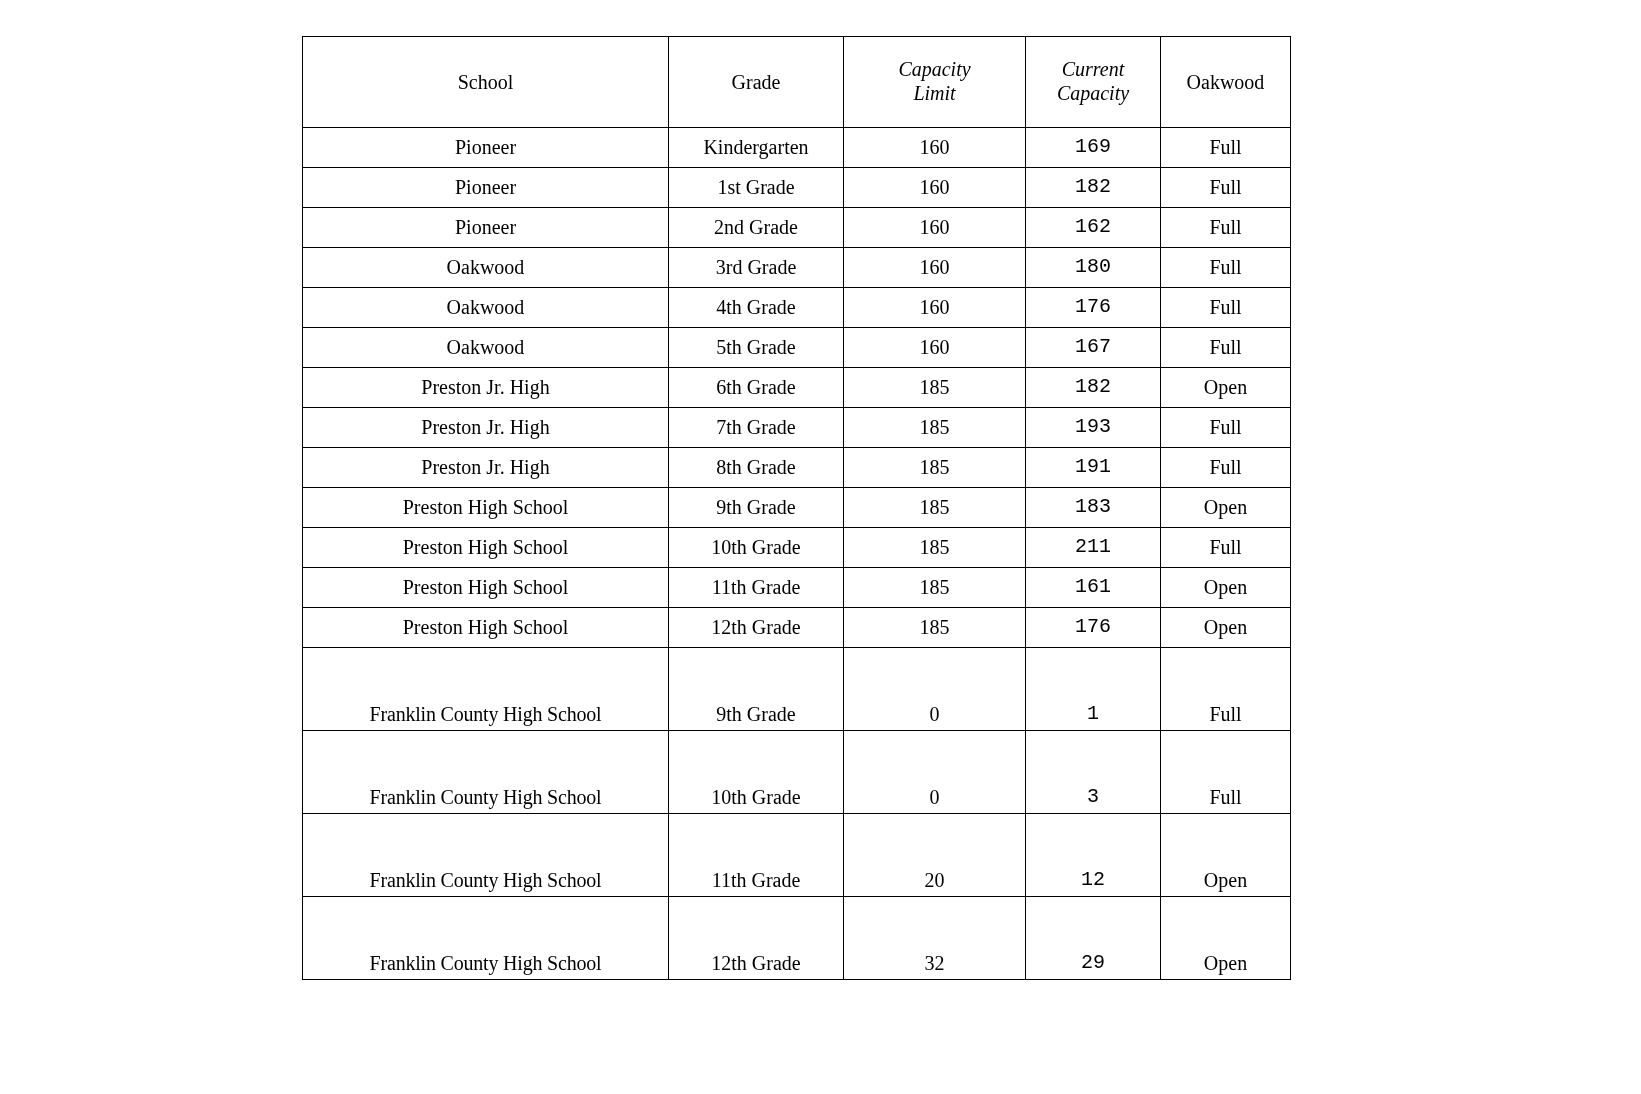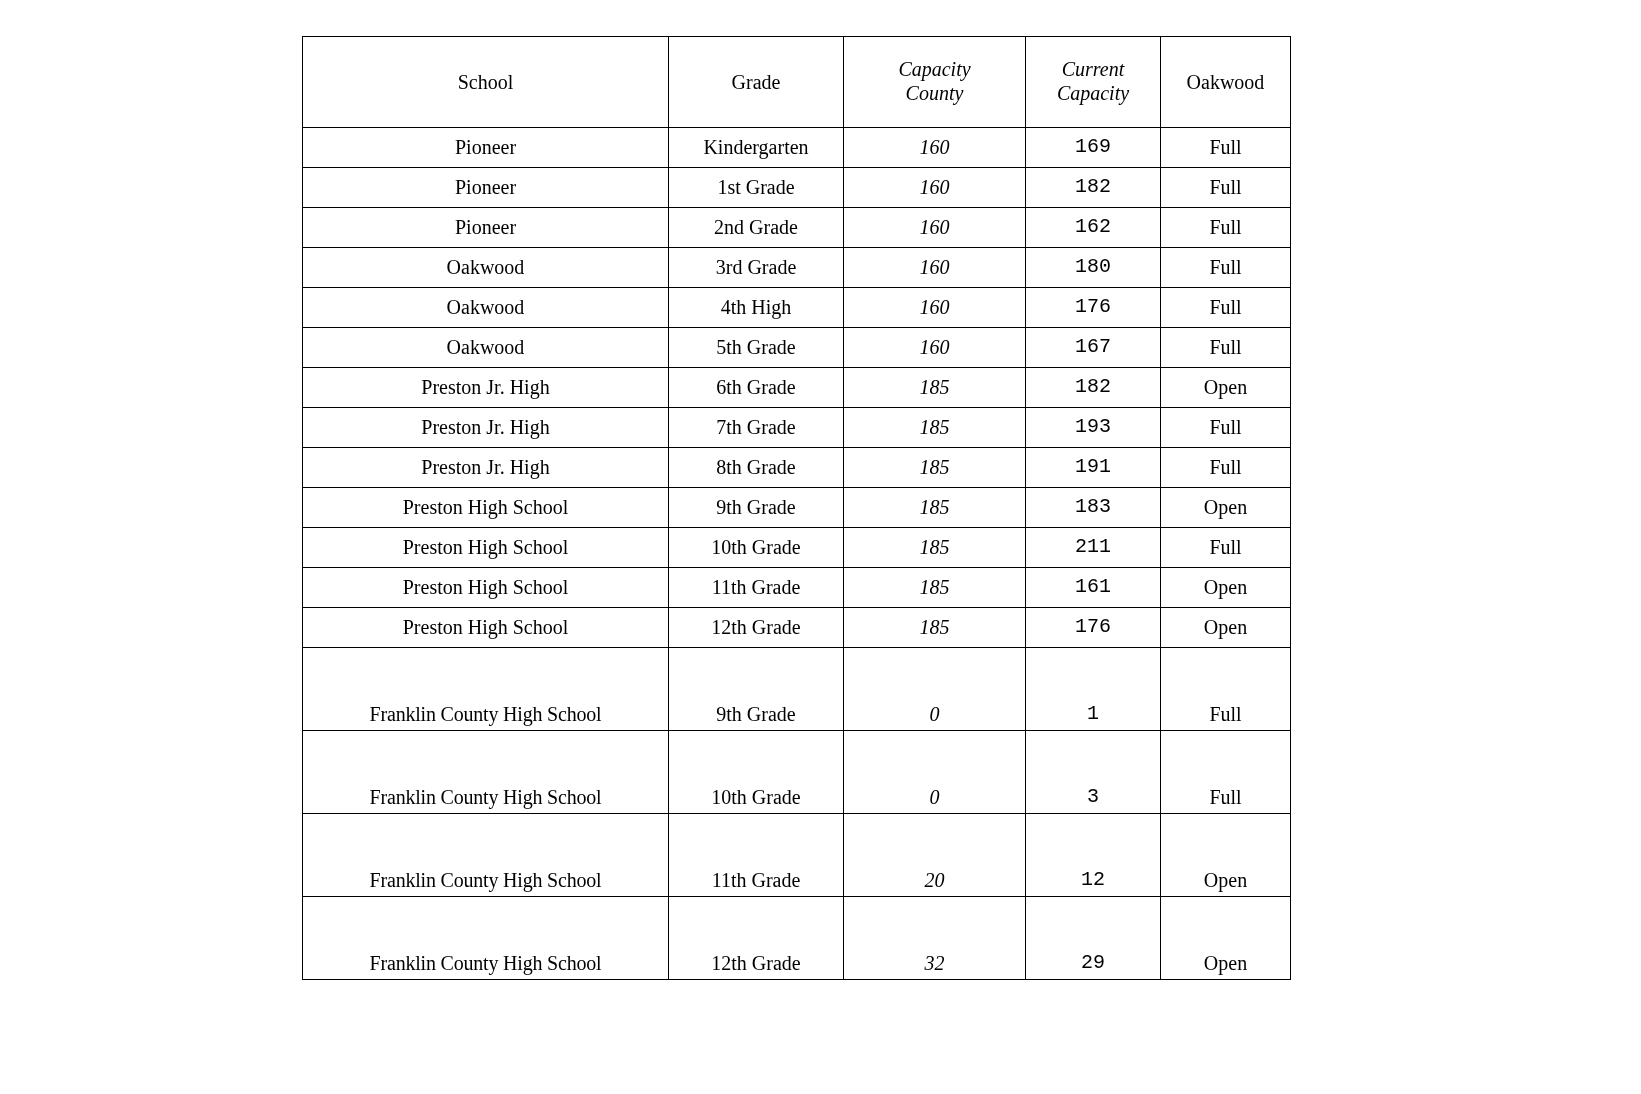--- a/index.html
+++ b/index.html
@@ -69,21 +69,21 @@
     height: 78px;
     vertical-align: bottom;
     padding-bottom: 4px;
   }
   tbody tr.row-tall td.cell-school {
     letter-spacing: -0.2px;
     margin-left: 44px;
   }
   td.cell-school { text-align: center; }
   td.cell-grade { text-align: center; }
-  td.cell-limit { text-align: center; font-style: italic; }
+  td.cell-limit { text-align: center; }
   td.cell-current { text-align: center; font-family: Liberation Mono, monospace; }
   td.cell-status { text-align: center; }
 </style>
 </head>
 <body>
 
 <div id="capacity-table-wrap">
   <table class="capacity-table">
     <colgroup>
       <col class="c-school">
@@ -91,21 +91,21 @@
       <col class="c-limit">
       <col class="c-current">
       <col class="c-status">
     </colgroup>
     <thead>
       <tr>
         <th class="h-school">School</th>
         <th>Grade</th>
         <th class="h-wrap">
           <span>Capacity</span><br>
-          <span>County</span>
+          <span>Limit</span>
         </th>
         <th class="h-wrap">
           <span>Current</span><br>
           <span>Capacity</span>
         </th>
         <th>Oakwood</th>
       </tr>
     </thead>
     <tbody id="table-body">
         <tr class="row-normal">
@@ -131,21 +131,21 @@
         </tr>
         <tr class="row-normal">
           <td class="cell-school">Oakwood</td>
           <td class="cell-grade">3rd Grade</td>
           <td class="cell-limit">160</td>
           <td class="cell-current">180</td>
           <td class="cell-status">Full</td>
         </tr>
         <tr class="row-normal">
           <td class="cell-school">Oakwood</td>
-          <td class="cell-grade">4th High</td>
+          <td class="cell-grade">4th Grade</td>
           <td class="cell-limit">160</td>
           <td class="cell-current">176</td>
           <td class="cell-status">Full</td>
         </tr>
         <tr class="row-normal">
           <td class="cell-school">Oakwood</td>
           <td class="cell-grade">5th Grade</td>
           <td class="cell-limit">160</td>
           <td class="cell-current">167</td>
           <td class="cell-status">Full</td>

